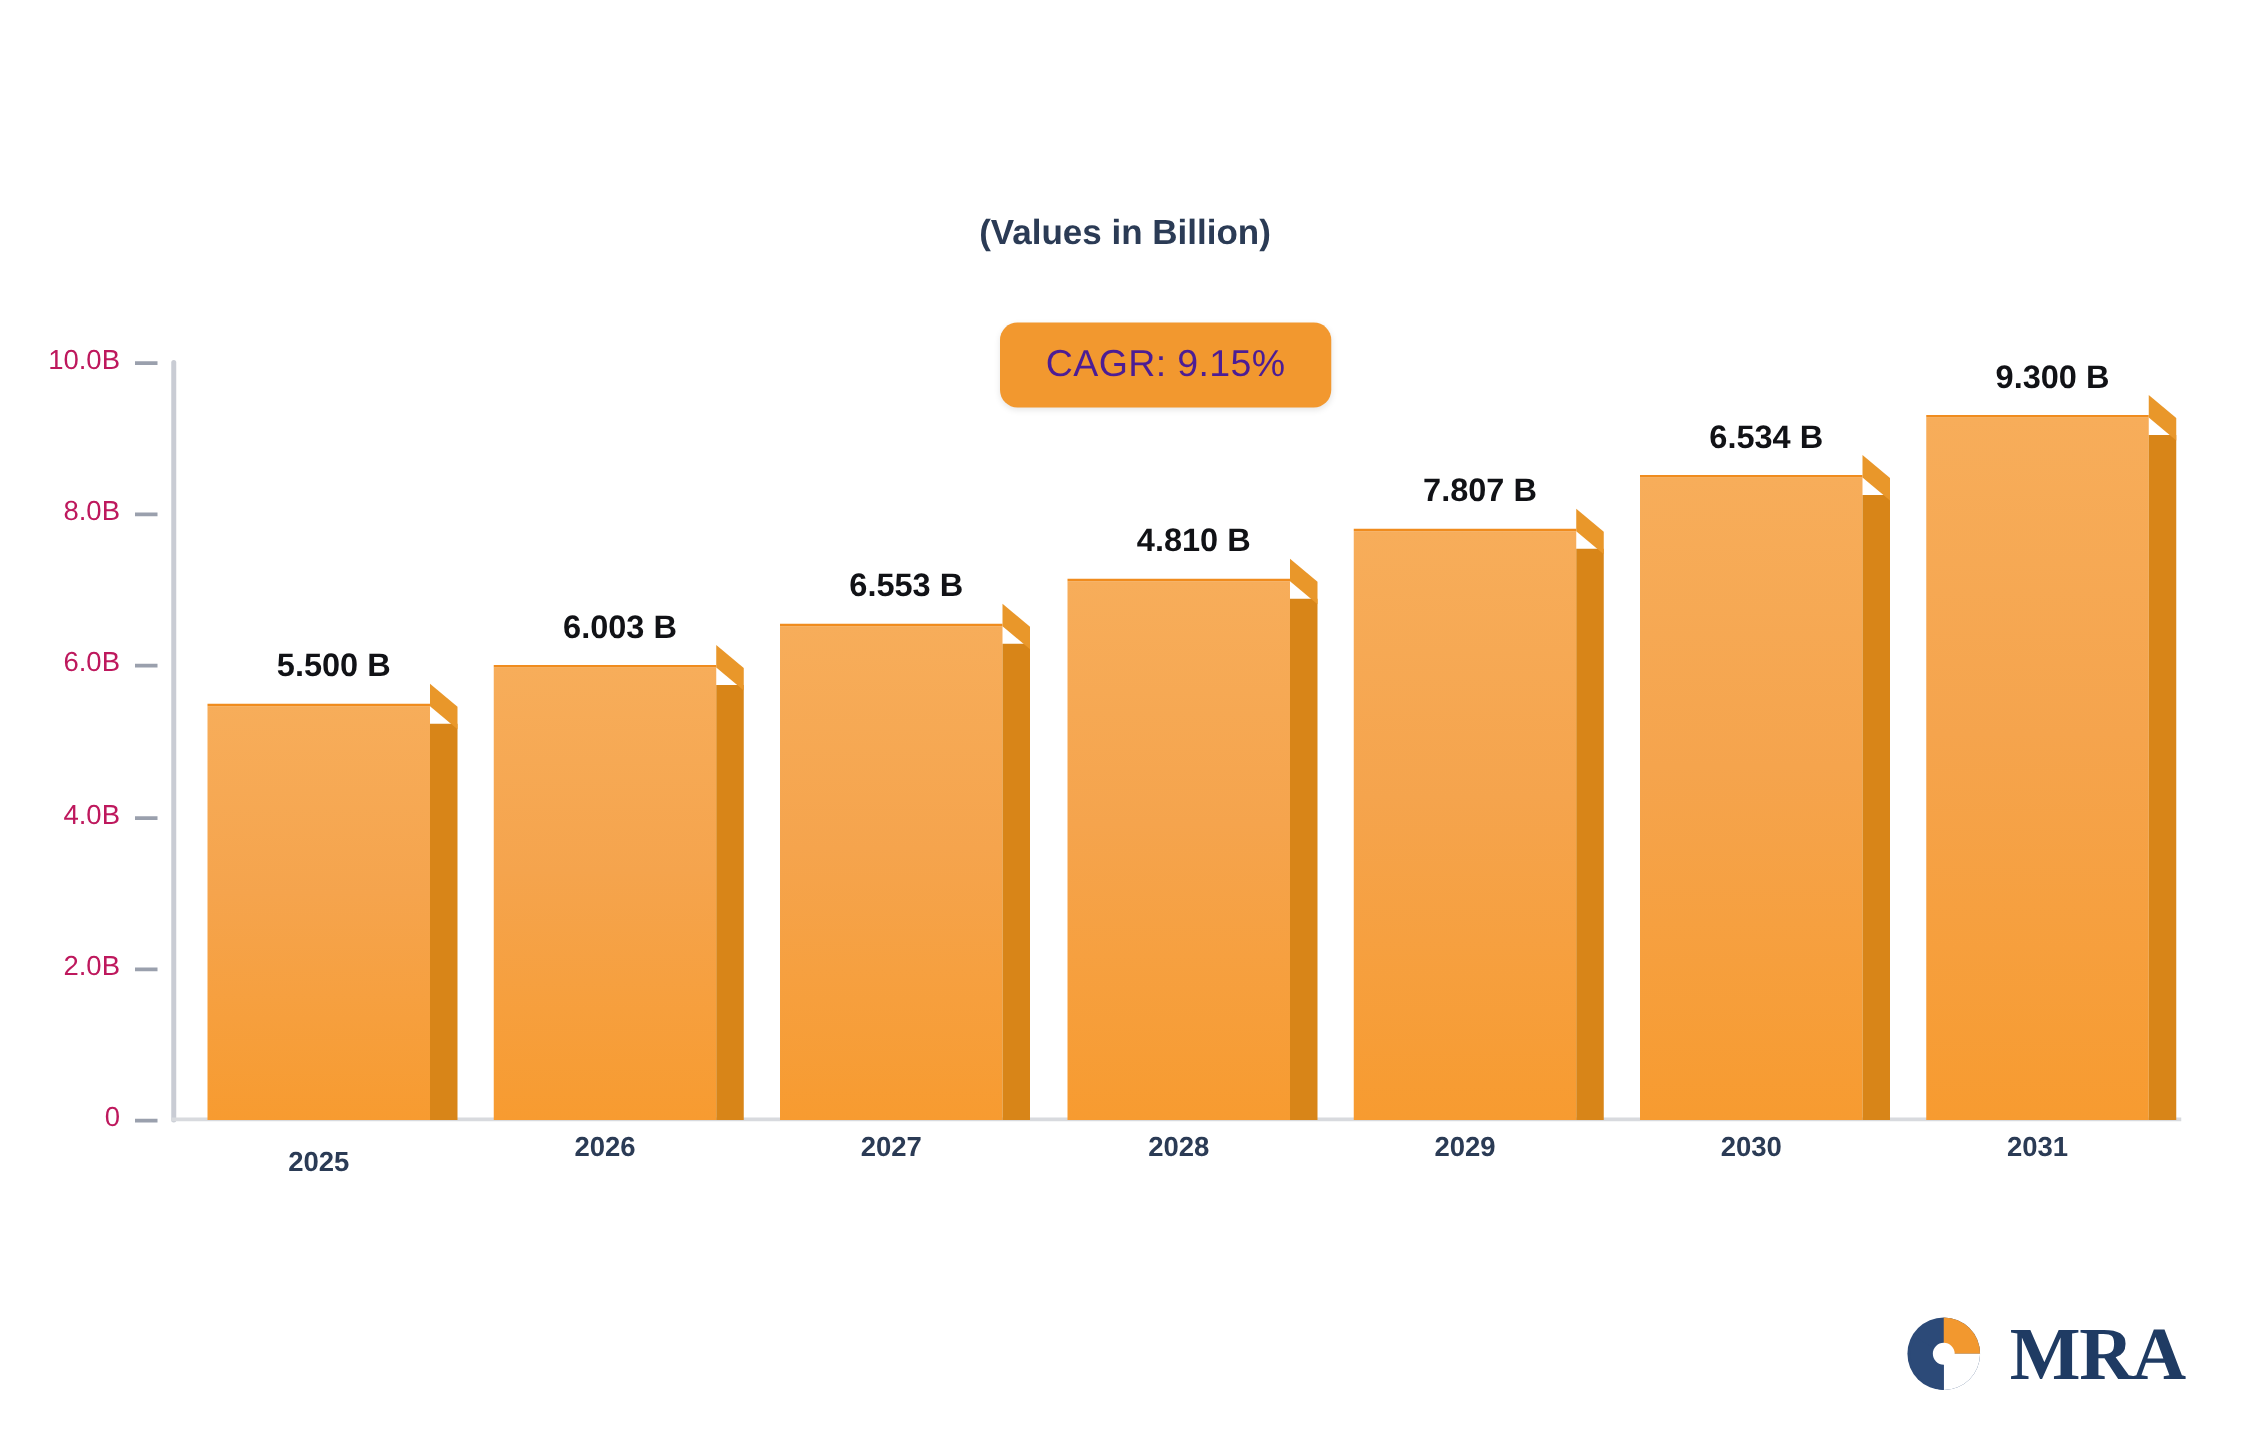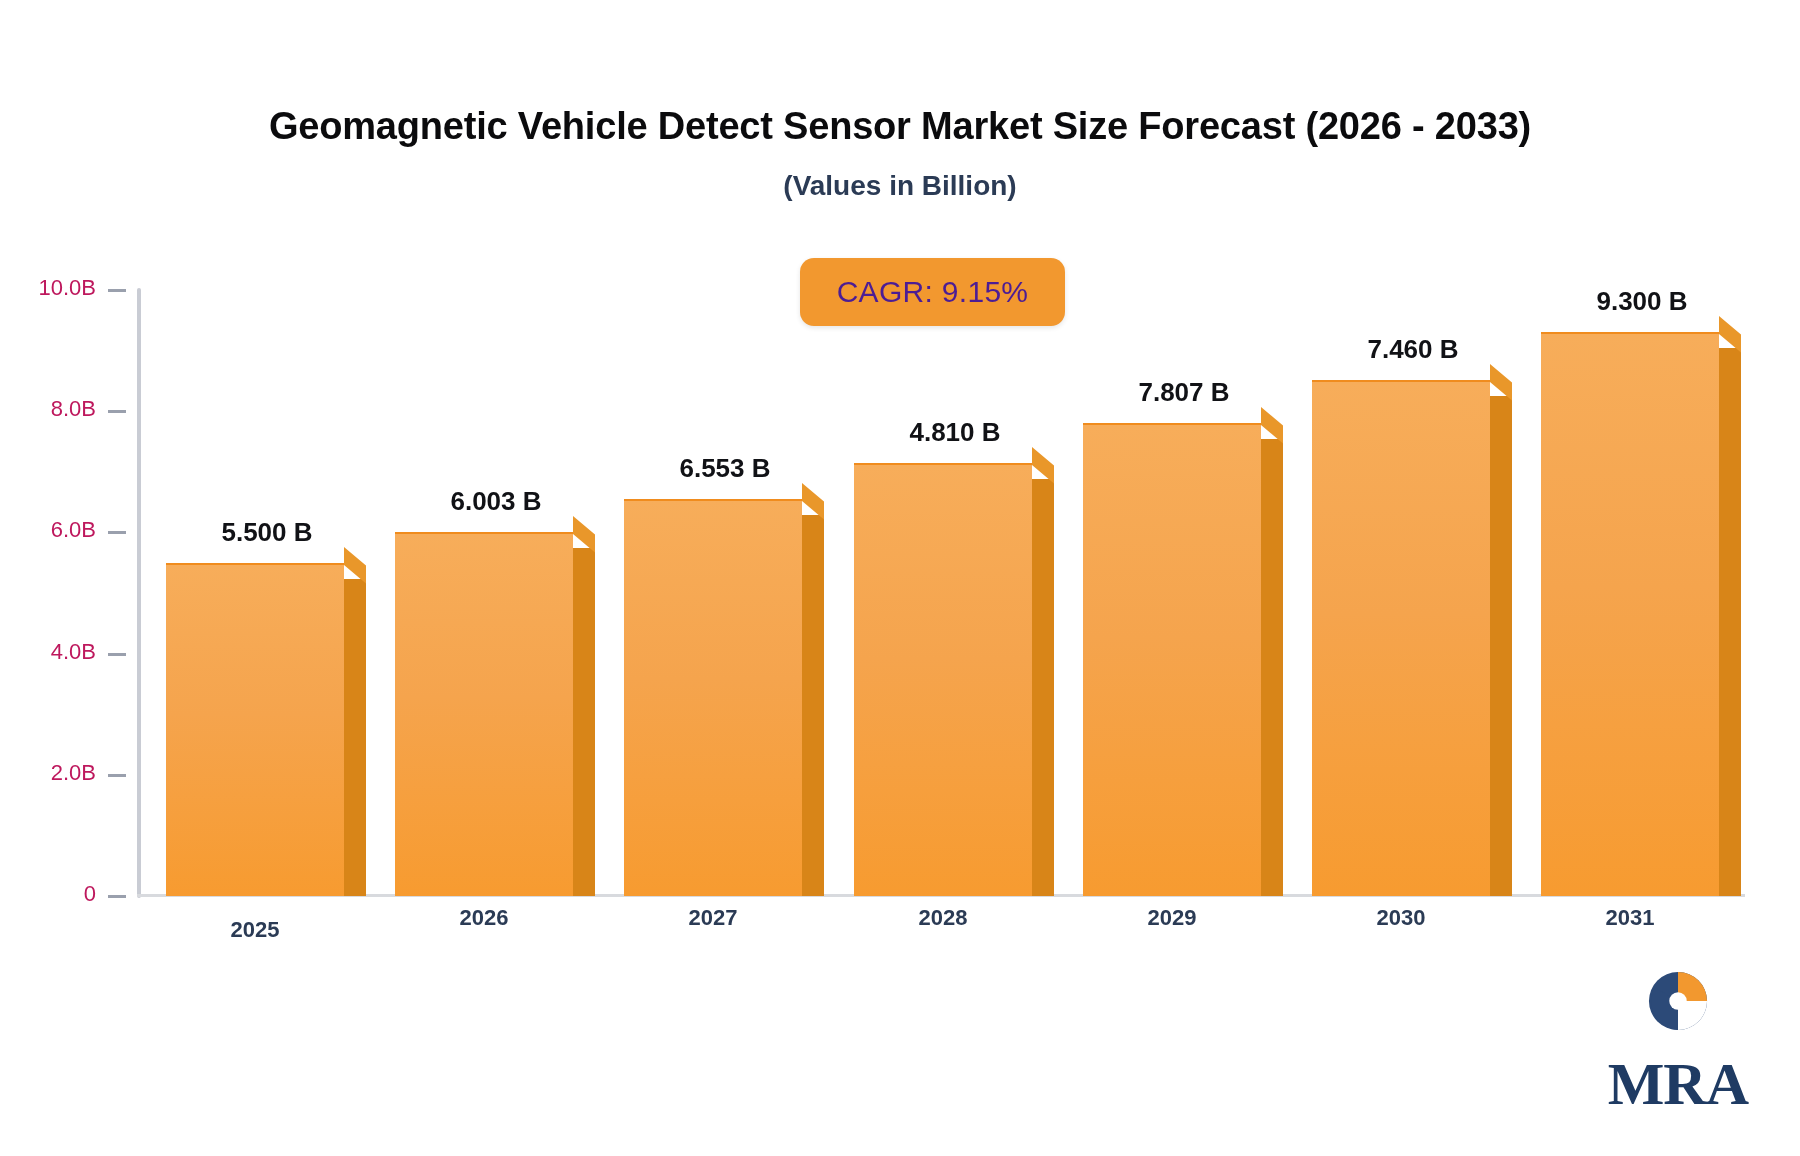--- a/index.html
+++ b/index.html
@@ -88,35 +88,34 @@
   }
   .x-label {
     position: absolute; top: 905px;
     width: 260px; text-align: center;
     font-size: 22px; color: #2b3b55; font-weight: 600;
   }
 
   
   .logo {
     position: absolute; right: 52px; bottom: 42px;
-    display: flex; align-items: center; gap: 22px; flex-direction: column;
+    display: flex; align-items: center; gap: 22px;
   }
   .logo-mark { width: 62px; height: 62px; }
   .logo-text {
     font-size: 60px; font-weight: 700; color: #1f3b63;
     font-family: "Liberation Serif", serif;
     letter-spacing: -1px; line-height: 1;
   }
 </style>
 </head>
 <body>
 
 <div id="root">
 
-  <div class="title">Geomagnetic Vehicle Detect Sensor Market Size Forecast (2026 - 2033)</div>
   <div class="subtitle">(Values in Billion)</div>
 
   <div class="cagr-badge">
     <span>CAGR: 9.15%</span>
   </div>
 
   <div class="plot">
     <div class="y-axis-line"></div>
     <div class="x-axis-line"></div>
     <div id="yticks">
@@ -174,21 +173,21 @@
           <div class="bar-face" style="height:473px"></div>
           <div class="bar-side" style="left:178px;height:457px"></div>
           <div class="bar-top" style="left:178px;top:-16px;transform:skewY(40deg);transform-origin:left top"></div>
         </div>
         <div class="bar-label" style="left: 1054px; top: 377px;">7.807 B</div>
         <div class="bar-group" style="left: 1312px; top: 380px; width: 178px; height: 516px;">
           <div class="bar-face" style="height:516px"></div>
           <div class="bar-side" style="left:178px;height:500px"></div>
           <div class="bar-top" style="left:178px;top:-16px;transform:skewY(40deg);transform-origin:left top"></div>
         </div>
-        <div class="bar-label" style="left: 1283px; top: 334px;">7.460 B</div>
+        <div class="bar-label" style="left: 1283px; top: 334px;">6.534 B</div>
         <div class="bar-group" style="left: 1541px; top: 332px; width: 178px; height: 564px;">
           <div class="bar-face" style="height:564px"></div>
           <div class="bar-side" style="left:178px;height:548px"></div>
           <div class="bar-top" style="left:178px;top:-16px;transform:skewY(40deg);transform-origin:left top"></div>
         </div>
         <div class="bar-label" style="left: 1512px; top: 286px;">9.300 B</div>
       </div>
     <div id="xlabels">
         <div class="x-label" style="left: 125px; margin-top: 12px;">2025</div>
         <div class="x-label" style="left: 354px;">2026</div>

